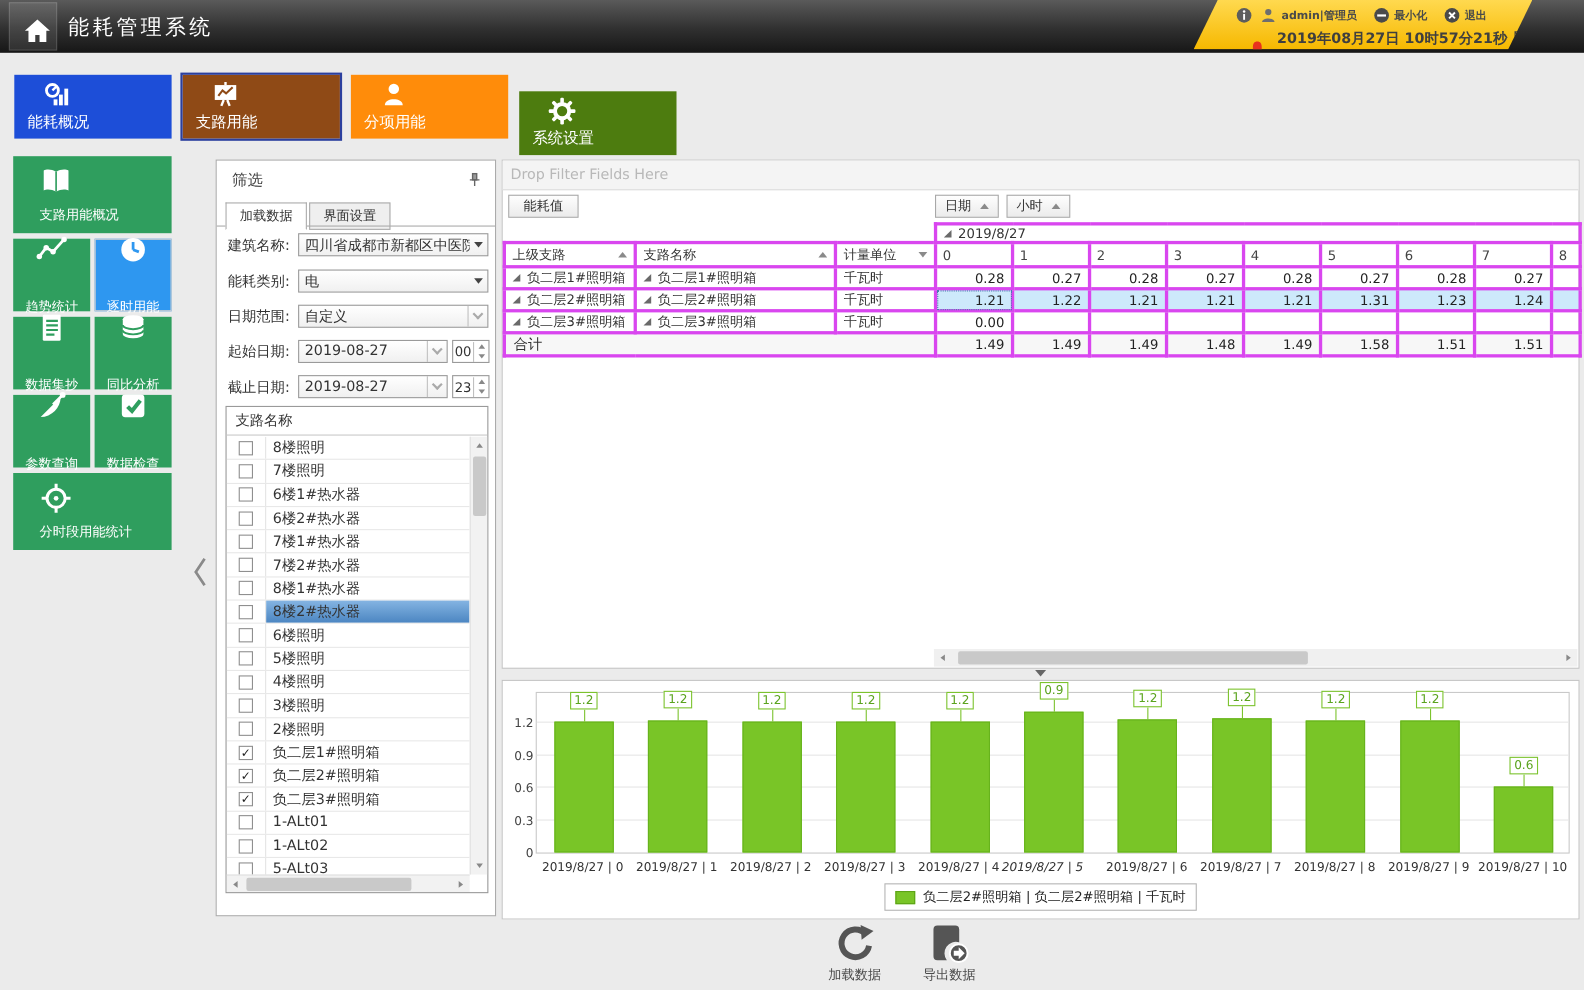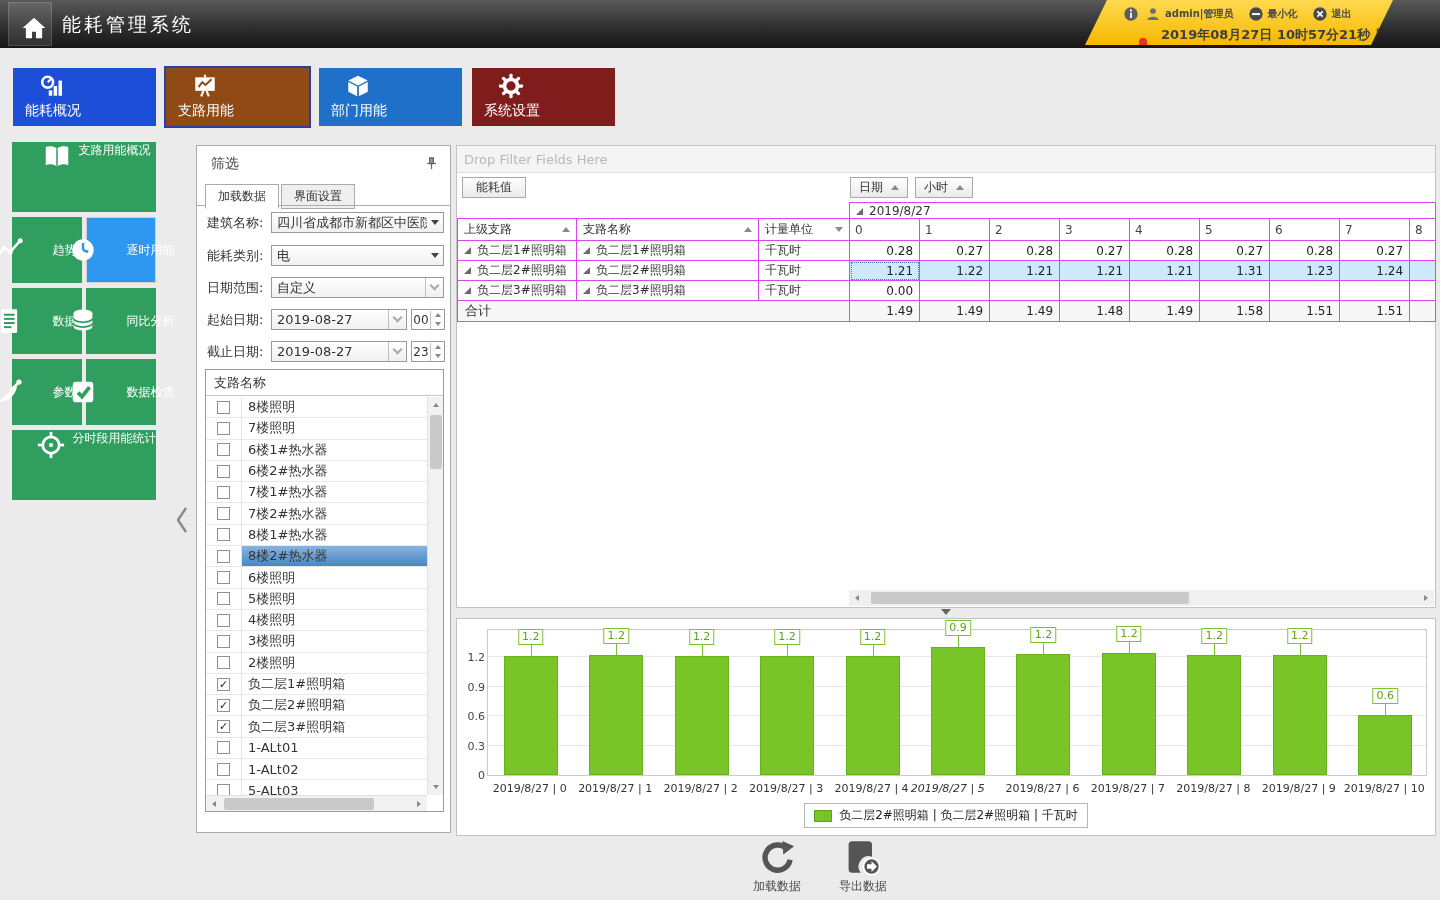--- a/index.html
+++ b/index.html
@@ -24,21 +24,21 @@
   
   .nav-tabs { position:absolute; left:13px; top:68px; display:flex; gap:10px; }
   .nav-tab { width:143px; height:58px; position:relative; cursor:pointer; color:#fff; }
   .nav-tab .ic { position:absolute; left:26px; top:5px; width:26px; height:26px; }
   .nav-tab .lbl { position:absolute; left:12px; bottom:6px; font-size:14px; }
   .nav-tab.selected { outline:2px solid #2b3f9e; outline-offset:0px; }
 
   
   .sidebar { position:absolute; left:12px; top:142px; width:144px; display:flex; flex-direction:column; gap:5px; }
   .side-row { display:flex; gap:4px; }
-  .tile { background:#2f9e5e; color:#fff; cursor:pointer; display:flex; flex-direction:row; align-items:center; justify-content:center; gap:7px; }
+  .tile { background:#2f9e5e; color:#fff; cursor:pointer; display:flex; flex-direction:column; align-items:center; justify-content:center; gap:7px; }
   .tile.wide { width:144px; height:70px; align-items:flex-start; padding-left:24px; }
   .tile.half { width:70px; height:66px;gap:29px; }
   .tile.selected { background:#2e97f0; border:1px solid #d0d0d0; }
   .tile .ic { width:30px; height:30px; }
   .tile .lbl { font-size:12px; white-space:nowrap; }
   .collapse-arrow { position:absolute; left:174px; top:504px; width:16px; height:32px; cursor:pointer; }
 
   
   .filter-panel { position:absolute; left:196px; top:145px; width:255px; height:688px; background:#fff; border:1px solid #ababab; }
   .filter-title { position:absolute; left:14px; top:9px; font-size:14px; color:#444; }
@@ -77,21 +77,21 @@
   .thumb-h { position:absolute; top:2px; height:12px; background:#c9c9c9; border-radius:2px; }
 
   
   .pivot-panel { position:absolute; left:456px; top:145px; width:980px; height:463px; background:#fff; border:1px solid #c3c3c3; }
   .drop-bar { position:absolute; left:0; top:0; right:0; height:27px; background:#f4f4f4; border-bottom:1px solid #ddd; color:#b8b8b8; font-size:13px; line-height:27px; padding-left:7px; }
   .fields-row { position:absolute; left:0; top:27px; right:0; height:29px; }
   .fld-btn { position:absolute; top:4px; height:21px; border:1px solid #a8a8a8; background:linear-gradient(#fefefe,#ebebeb); font-size:12px; display:flex; align-items:center; padding:0 8px; gap:8px; cursor:pointer; }
   .sort-up { width:0; height:0; border-left:4px solid transparent; border-right:4px solid transparent; border-bottom:5px solid #8a8a8a; }
   .sort-dn { width:0; height:0; border-left:4px solid transparent; border-right:4px solid transparent; border-top:5px solid #8a8a8a; }
   .pivot-table { position:absolute; left:0; top:56px; border-collapse:collapse; table-layout:fixed; width:978px; font-size:12px; }
-  .pivot-table td, .pivot-table th { border:1px solid #d946ef; overflow:hidden; white-space:nowrap; font-weight:normal; }
+  .pivot-table td, .pivot-table th { border:3px solid #d946ef; overflow:hidden; white-space:nowrap; font-weight:normal; }
   .pivot-table .blank { border:none; background:#fff; }
   .grp-cell { height:16px; padding-left:6px; color:#333; }
   .hdr-cell { height:22px; padding:0 6px; background:#fff; }
   .hdr-flex { display:flex; align-items:center; justify-content:space-between; }
   .hour-hdr { height:22px; padding-left:5px; color:#444; background:#fff; text-align:left; }
   .rh-cell { height:20px; padding-left:6px; display:table-cell; }
   .exp { display:inline-block; width:0; height:0; border-bottom:7px solid #6a6a6a; border-left:7px solid transparent; margin-right:6px; }
   .val-cell { height:20px; text-align:right; padding-right:6px; color:#222; }
   tr.selrow .val-cell { background:#cde9fb; }
   .cell-focus { outline:1px dotted #4a7cb0; outline-offset:-2px; }
@@ -197,29 +197,28 @@
       <div class="nav-tab selected" style="background: rgb(143, 74, 22);">
         <span class="ic"><svg viewBox="0 0 24 24" width="26" height="26">
             <line x1="12" y1="1.5" x2="12" y2="4" stroke="#fff" stroke-width="2"></line>
             <rect x="3" y="4" width="18" height="12.5" fill="#fff"></rect>
             <polyline points="6,13 9.5,8.5 12.5,11 18,5.8" fill="none" stroke="#8F4A16" stroke-width="1.8"></polyline>
             <line x1="8.5" y1="21.5" x2="10.5" y2="16.5" stroke="#fff" stroke-width="2"></line>
             <line x1="15.5" y1="21.5" x2="13.5" y2="16.5" stroke="#fff" stroke-width="2"></line>
           </svg></span>
         <span class="lbl">支路用能</span>
       </div>
-      <div class="nav-tab" style="background: rgb(30, 112, 200);">
+      <div class="nav-tab" style="background: rgb(255, 140, 10);">
         <span class="ic"><svg viewBox="0 0 24 24" width="26" height="26">
-            <polygon points="12,2.5 21,7 12,11.5 3,7" fill="#fff"></polygon>
-            <polygon points="3,8.4 11.2,12.5 11.2,21.5 3,17.4" fill="#fff"></polygon>
-            <polygon points="21,8.4 12.8,12.5 12.8,21.5 21,17.4" fill="#fff"></polygon>
+            <circle cx="12" cy="7.2" r="4.4" fill="#fff"></circle>
+            <path d="M4.5 21 C4.5 14.3 19.5 14.3 19.5 21 Z" fill="#fff"></path>
           </svg></span>
-        <span class="lbl">部门用能</span>
-      </div>
-      <div class="nav-tab" style="background: #7f1d1d;">
+        <span class="lbl">分项用能</span>
+      </div>
+      <div class="nav-tab" style="background: #4d7c0f; margin-top: 15px;">
         <span class="ic"><svg viewBox="0 0 24 24" width="26" height="26">
             <g fill="#fff">
               <rect x="10.5" y="0.8" width="3" height="4.6" rx="1" transform="rotate(0 12 12)"></rect>
               <rect x="10.5" y="0.8" width="3" height="4.6" rx="1" transform="rotate(45 12 12)"></rect>
               <rect x="10.5" y="0.8" width="3" height="4.6" rx="1" transform="rotate(90 12 12)"></rect>
               <rect x="10.5" y="0.8" width="3" height="4.6" rx="1" transform="rotate(135 12 12)"></rect>
               <rect x="10.5" y="0.8" width="3" height="4.6" rx="1" transform="rotate(180 12 12)"></rect>
               <rect x="10.5" y="0.8" width="3" height="4.6" rx="1" transform="rotate(225 12 12)"></rect>
               <rect x="10.5" y="0.8" width="3" height="4.6" rx="1" transform="rotate(270 12 12)"></rect>
               <rect x="10.5" y="0.8" width="3" height="4.6" rx="1" transform="rotate(315 12 12)"></rect>

